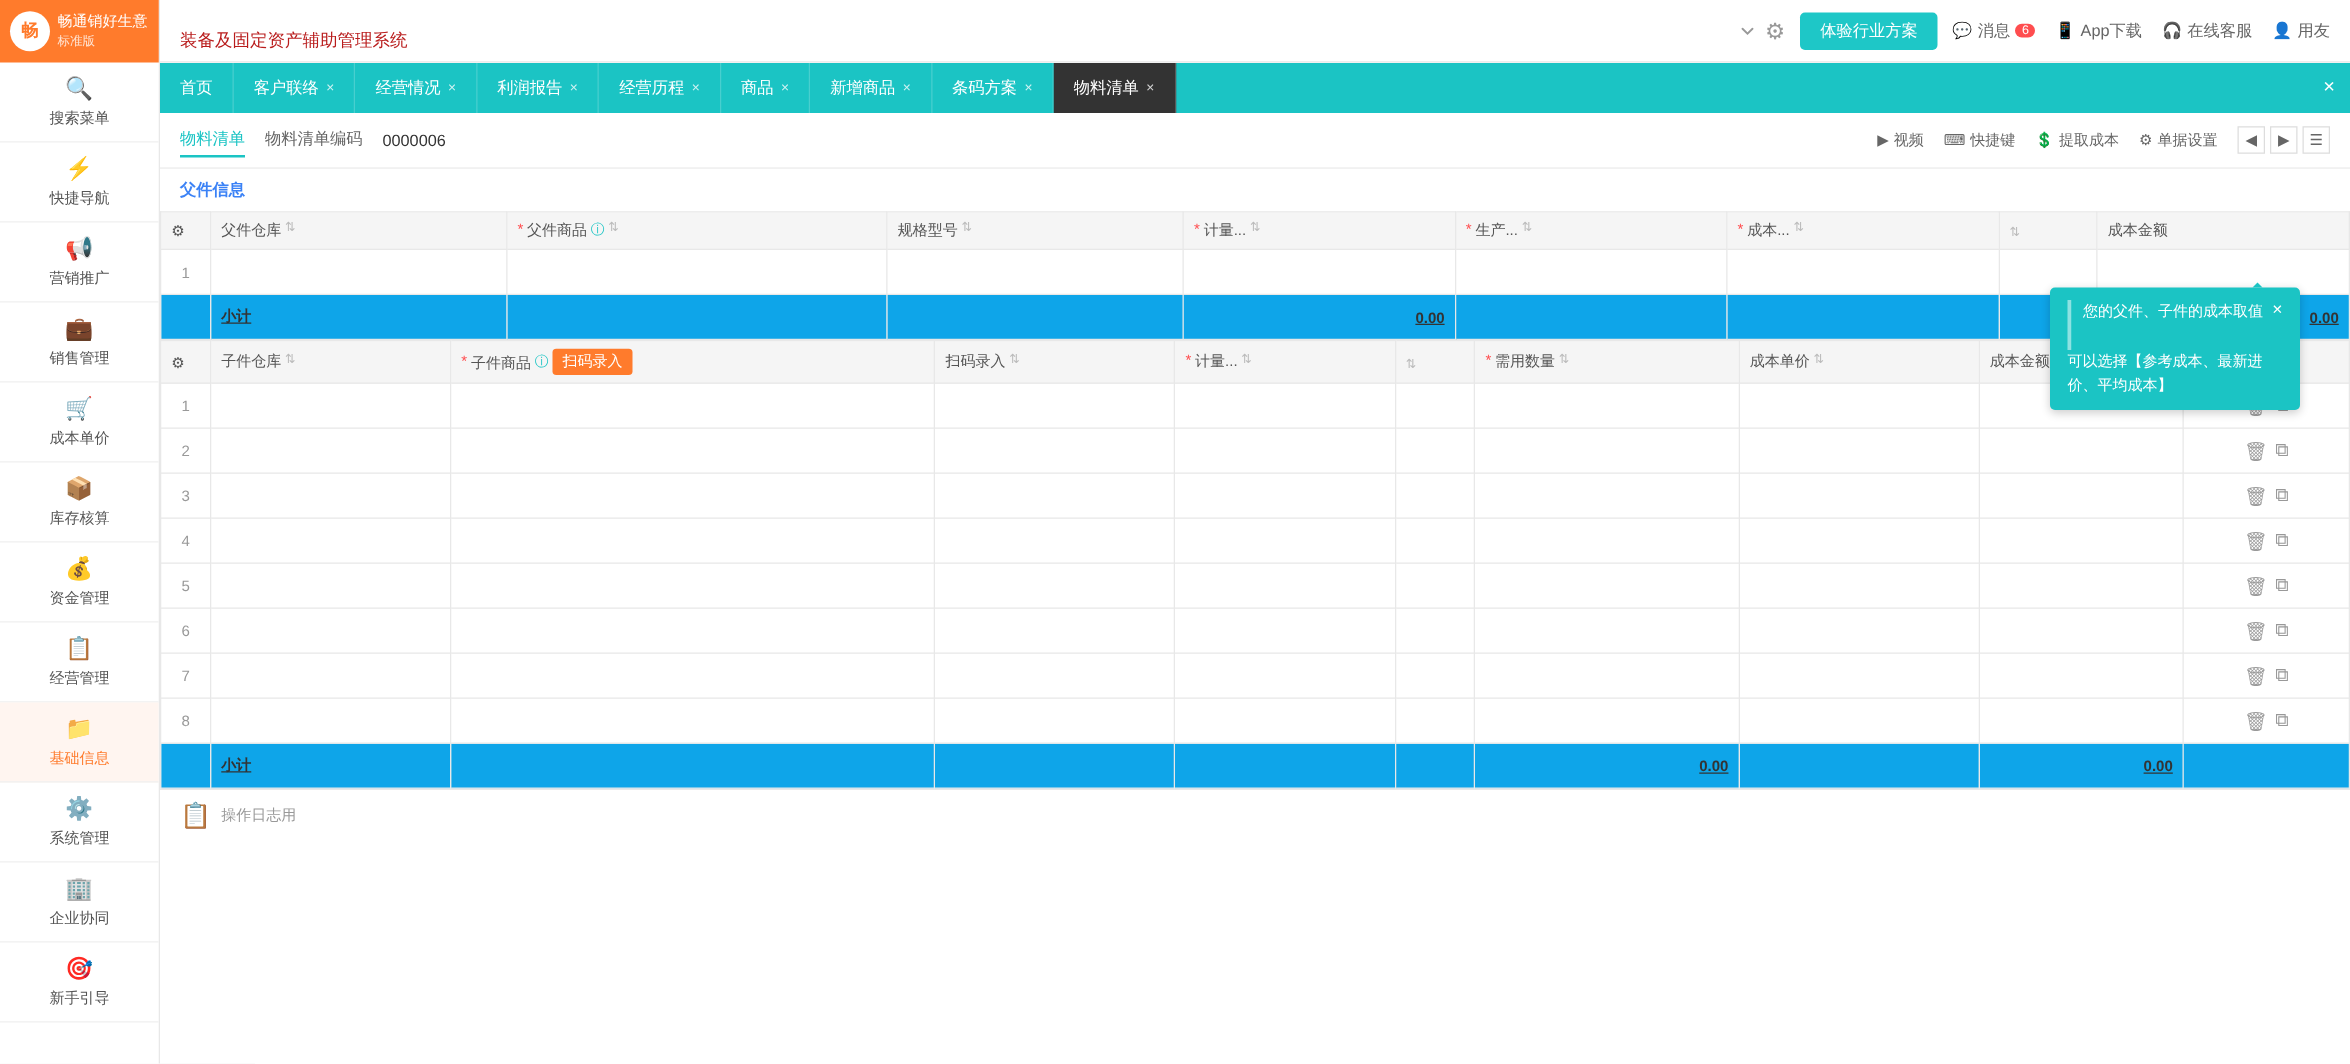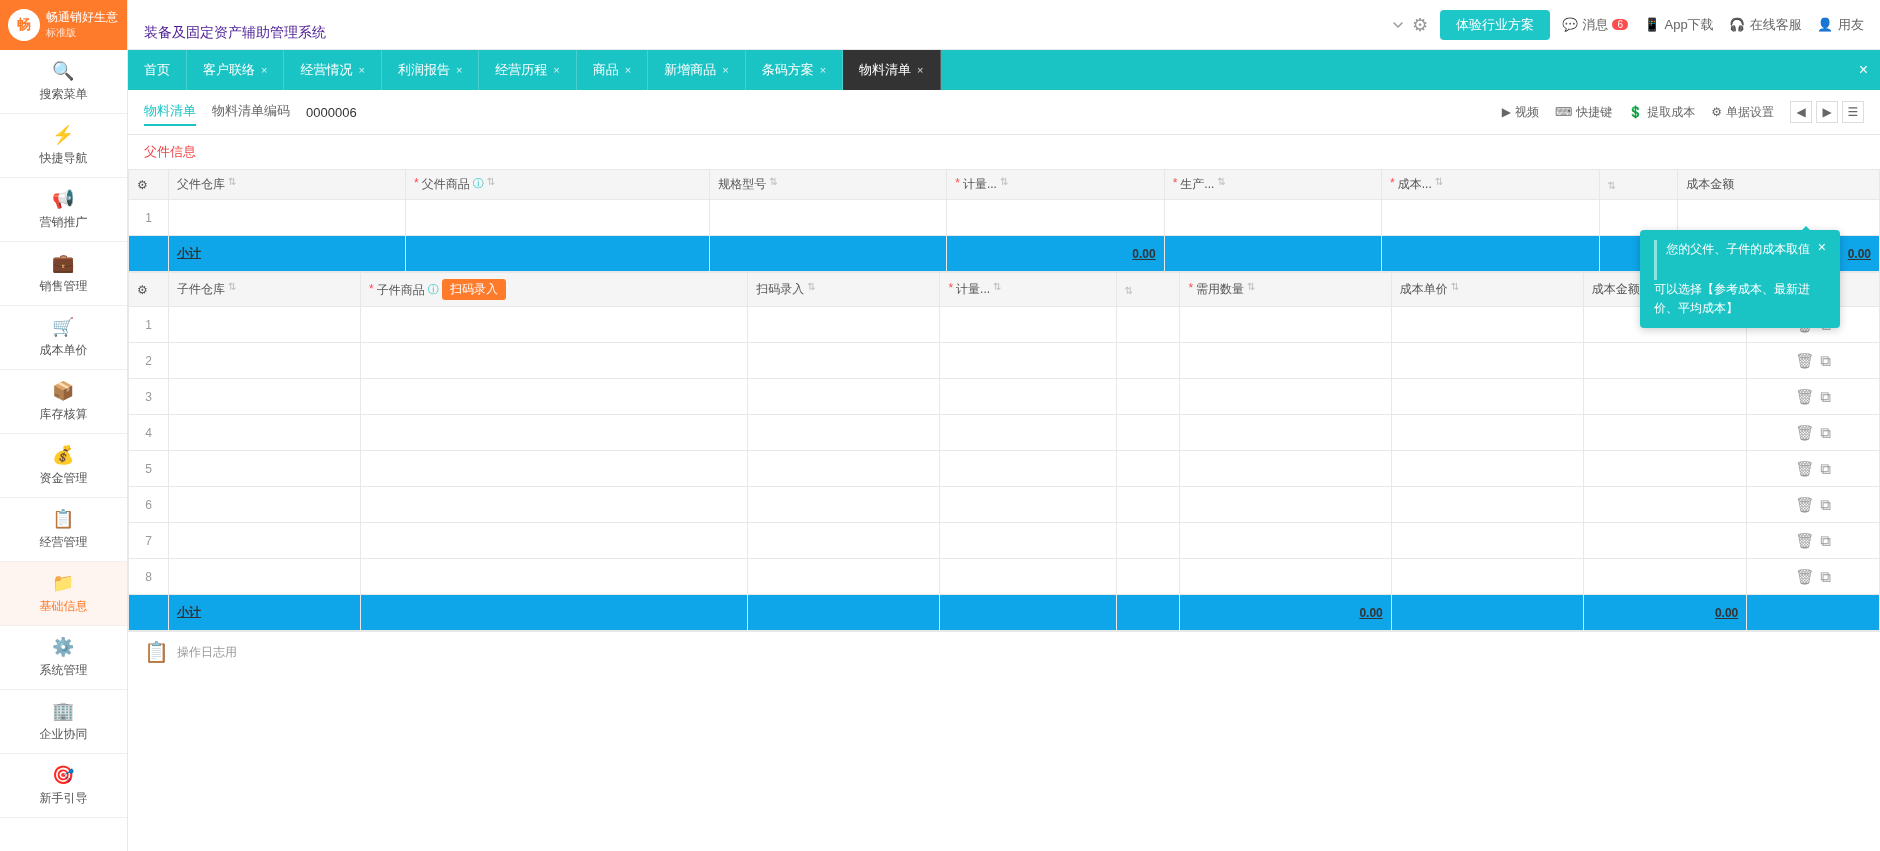--- a/index.html
+++ b/index.html
@@ -59,21 +59,21 @@
     
     .top-header {
       height: 50px;
       background: #fff;
       border-bottom: 1px solid #e8e8e8;
       display: flex;
       align-items: center;
       padding: 0 16px;
       gap: 12px;
     }
-    .header-title { font-size: 14px; color: #4c1d95; flex: 1; margin-top: 16px; }
+    .header-title { font-size: 14px; color: #b91c1c; flex: 1; margin-top: 16px; }
     .header-actions { display: flex; align-items: center; gap: 16px; }
     .header-btn {
       background: #1ec7c7;
       color: #fff;
       border: none;
       padding: 6px 16px;
       border-radius: 4px;
       cursor: pointer;
       font-size: 13px;
     }
@@ -150,22 +150,22 @@
     }
     .sub-tab-right-btn {
       display: flex; align-items: center; gap: 4px;
       cursor: pointer; color: #666; font-size: 12px;
     }
 
     
     .section-header {
       padding: 8px 16px;
       font-size: 13px;
-      color: #ef4444;
-      font-weight: normal;
+      color: #3b82f6;
+      font-weight: bold;
       background: #fff;
     }
 
     
     .data-table {
       width: 100%;
       border-collapse: collapse;
       font-size: 12px;
     }
     .data-table th {

